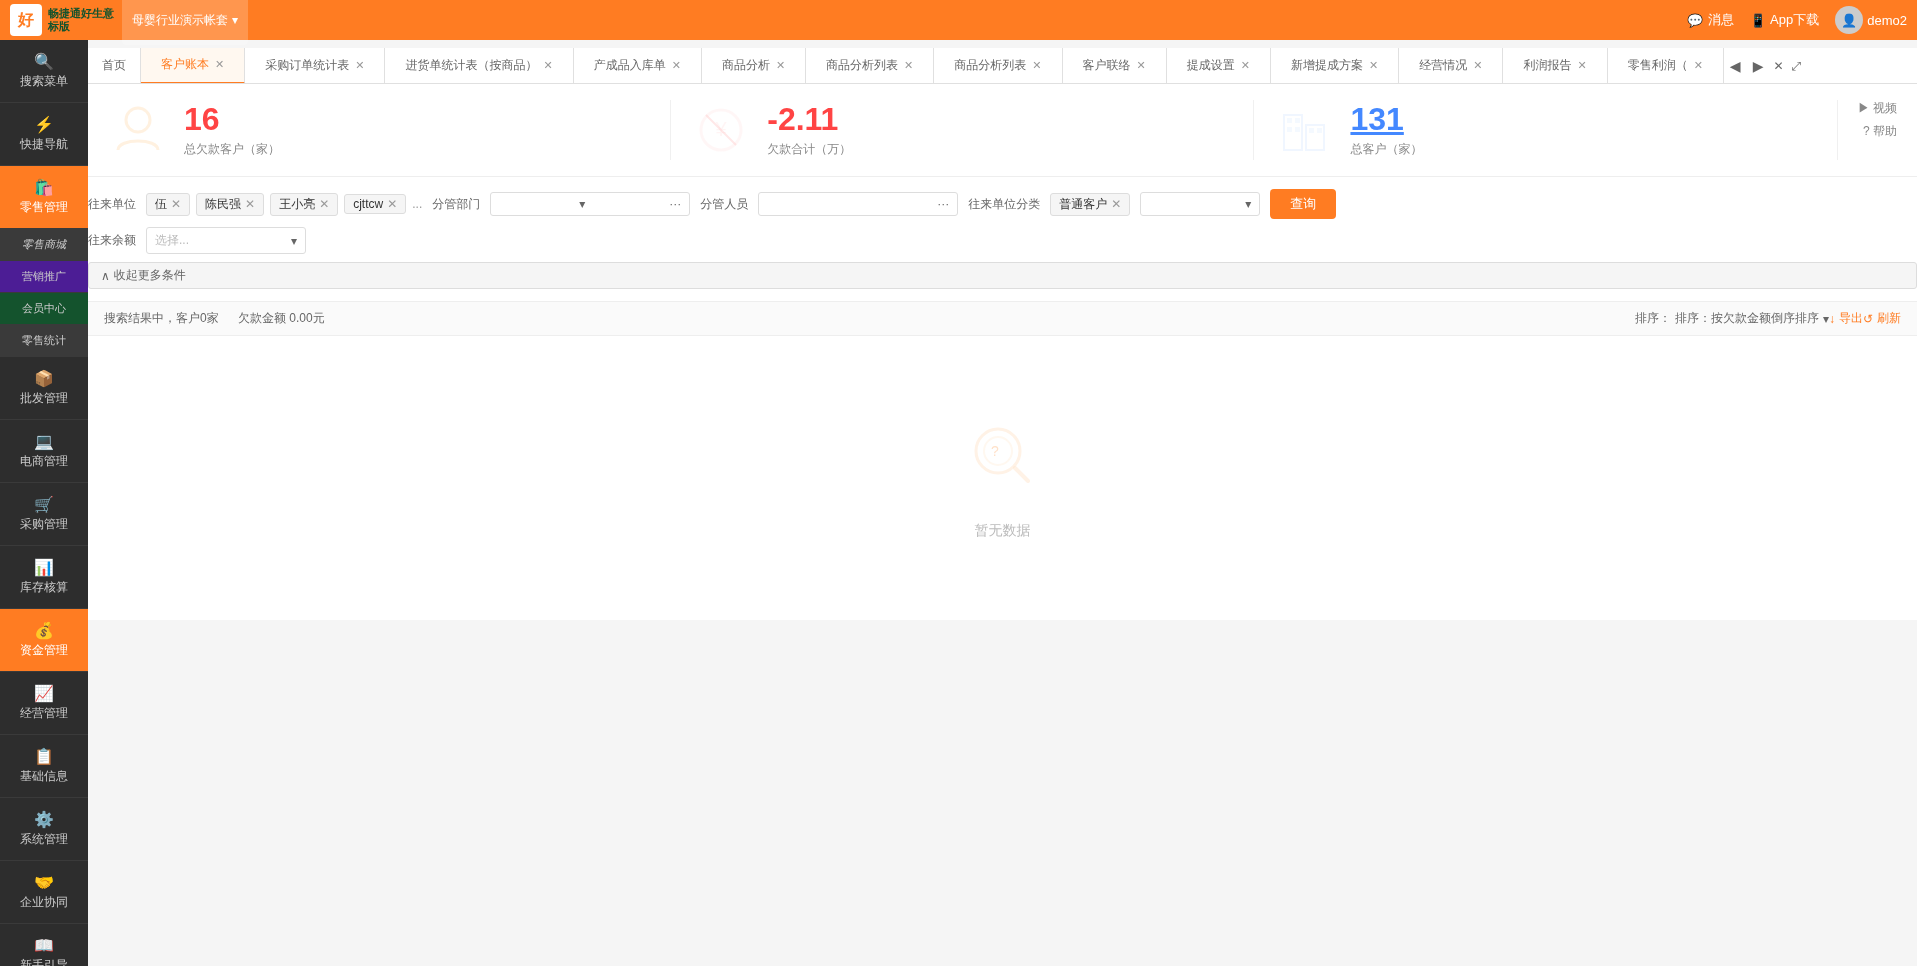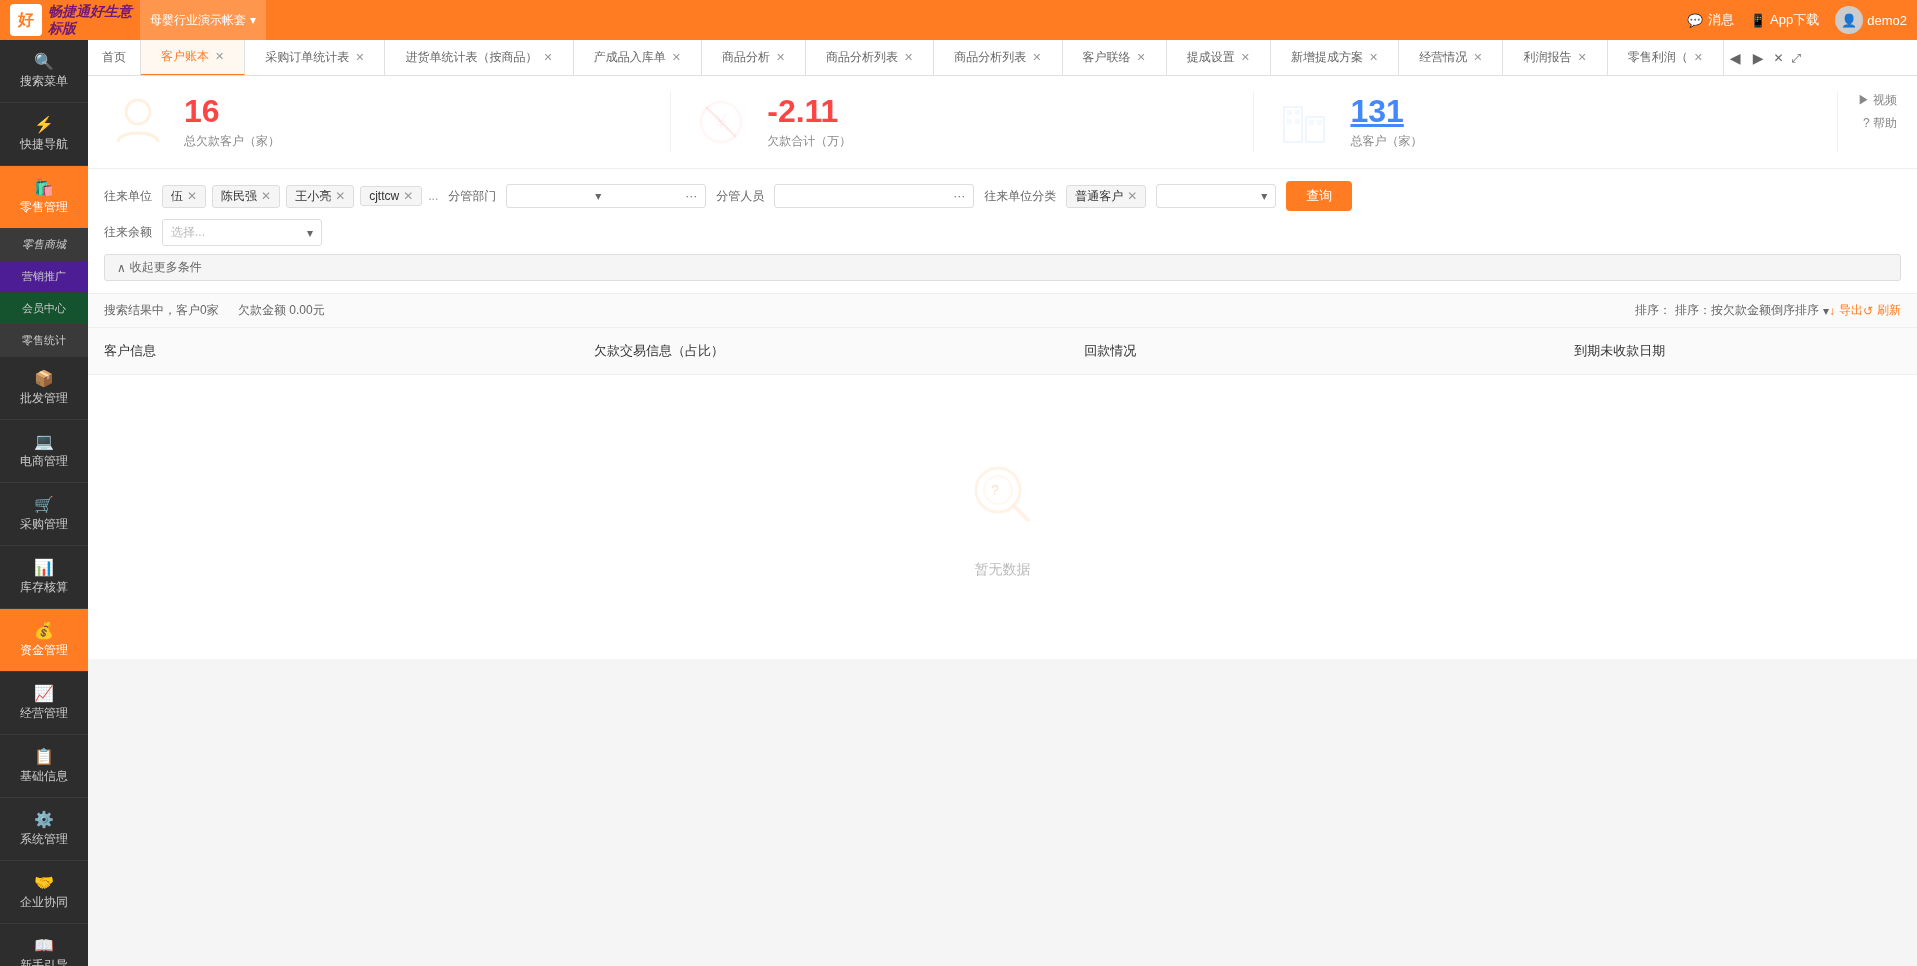--- a/index.html
+++ b/index.html
@@ -3,29 +3,29 @@
   <meta charset="utf-8">
   <style>
     * { box-sizing: border-box; margin: 0; padding: 0; font-family: 'Microsoft YaHei', Arial, sans-serif; }
     body { background: #f5f5f5; font-size: 13px; color: #333; overflow: hidden; height: 966px; }
 
     
     .app-wrapper { display: flex; flex-direction: column; height: 100%; }
     .top-bar { background: #ff7c22; height: 40px; display: flex; align-items: center; padding: 0 10px; justify-content: space-between; flex-shrink: 0; }
     .main-area { display: flex; flex: 1; overflow: hidden; }
     .sidebar { width: 88px; background: #2d2d2d; display: flex; flex-direction: column; flex-shrink: 0; overflow-y: auto; }
-    .content-area { flex: 1; display: flex; flex-direction: column; overflow: hidden; }
+    .content-area { flex: 1; display: flex; flex-direction: column; overflow: hidden; margin-top: 8px; }
     .tab-bar { background: #fff; border-bottom: 1px solid #e0e0e0; display: flex; align-items: center; height: 36px; flex-shrink: 0; overflow: hidden; }
     .page-content { flex: 1; overflow-y: auto; background: #f5f5f5; }
 
     
     .top-left { display: flex; align-items: center; gap: 8px; }
     .logo-area { display: flex; align-items: center; gap: 6px; }
     .logo-icon { width: 32px; height: 32px; background: #fff; border-radius: 4px; display: flex; align-items: center; justify-content: center; color: #ff7c22; font-size: 16px; font-weight: bold; }
-    .logo-text { color: #701a75; font-size: 14px; font-weight: bold; line-height: 1.2; font-style: italic; }
+    .logo-text { color: #14532d; font-size: 11px; font-weight: bold; line-height: 1.2; }
     .top-dropdown { color: #fff; font-size: 12px; cursor: pointer; display: flex; align-items: center; gap: 4px; background: rgba(255,255,255,0.2); padding: 16px 10px; border-radius: 4px; }
     .top-right { display: flex; align-items: center; gap: 16px; color: #fff; font-size: 13px; }
     .top-right-item { display: flex; align-items: center; gap: 4px; cursor: pointer; }
     .user-avatar { width: 28px; height: 28px; border-radius: 50%; background: #ccc; display: flex; align-items: center; justify-content: center; overflow: hidden; }
 
     
     .sidebar-item { color: #ccc; padding: 12px 0; text-align: center; cursor: pointer; font-size: 12px; border-bottom: 1px solid #3a3a3a; }
     .sidebar-item.active { background: #ff7c22; color: #fff; }
     .sidebar-item .icon { font-size: 16px; display: block; margin-bottom: 2px; }
 
@@ -42,21 +42,21 @@
     .stat-card:last-child { border-right: none; }
     .stat-icon { width: 60px; height: 60px; display: flex; align-items: center; justify-content: center; font-size: 36px; opacity: 0.3; }
     .stat-number { font-size: 32px; font-weight: bold; color: #ff4444; line-height: 1.1; }
     .stat-number.negative { color: #ff4444; }
     .stat-number.blue { color: #4488ff; }
     .stat-label { font-size: 12px; color: #888; margin-top: 4px; }
     .stat-actions { margin-left: auto; display: flex; flex-direction: column; align-items: flex-end; gap: 6px; font-size: 12px; color: #888; }
     .stat-actions span { cursor: pointer; }
 
     
-    .filter-area { background: #fff; padding: 12px 16px; border-bottom: 1px solid #eee; }
+    .filter-area { background: #fff; padding: 12px 0; border-bottom: 1px solid #eee; }
     .filter-row { display: flex; align-items: center; gap: 10px; flex-wrap: wrap; margin-bottom: 8px; }
     .filter-label { font-size: 12px; color: #666; white-space: nowrap; }
     .filter-tags { display: flex; align-items: center; gap: 6px; flex-wrap: wrap; }
     .filter-tag { background: #f5f5f5; border: 1px solid #ddd; border-radius: 3px; padding: 2px 8px; font-size: 12px; display: flex; align-items: center; gap: 4px; }
     .filter-tag .x { color: #999; cursor: pointer; }
     .filter-more { color: #999; cursor: pointer; font-size: 12px; }
     .filter-select { border: 1px solid #ddd; border-radius: 3px; padding: 4px 8px; font-size: 12px; min-width: 120px; display: flex; align-items: center; justify-content: space-between; cursor: pointer; color: #666; }
     .filter-select-wide { min-width: 200px; }
     .collapse-btn { display: flex; align-items: center; gap: 4px; color: #666; cursor: pointer; font-size: 12px; background: #f5f5f5; border: 1px solid #ddd; border-radius: 3px; padding: 4px 12px; margin: 0 auto; }
 
@@ -397,26 +397,20 @@
               <span>导出</span>
             </div>
             <div class="action-btn">
               <span>↺</span>
               <span>刷新</span>
             </div>
           </div>
         </div>
 
         <div class="table-wrap">
-          <div class="table-header">
-            <div class="table-header-cell">客户信息</div>
-            <div class="table-header-cell">欠款交易信息（占比）</div>
-            <div class="table-header-cell">回款情况</div>
-            <div class="table-header-cell">到期未收款日期</div>
-          </div>
           <div class="empty-state">
             <div class="empty-icon">
               <svg width="80" height="80" viewBox="0 0 80 80" fill="none">
                 <circle cx="35" cy="35" r="22" stroke="#ffcc99" stroke-width="3" fill="none" opacity="0.5"></circle>
                 <circle cx="35" cy="35" r="14" stroke="#ffcc99" stroke-width="2" fill="none" opacity="0.3"></circle>
                 <line x1="52" y1="52" x2="65" y2="65" stroke="#ffcc99" stroke-width="4" stroke-linecap="round" opacity="0.5"></line>
                 <text x="28" y="40" font-size="14" fill="#ffaa66" opacity="0.7">?</text>
               </svg>
             </div>
             <span>暂无数据</span>

